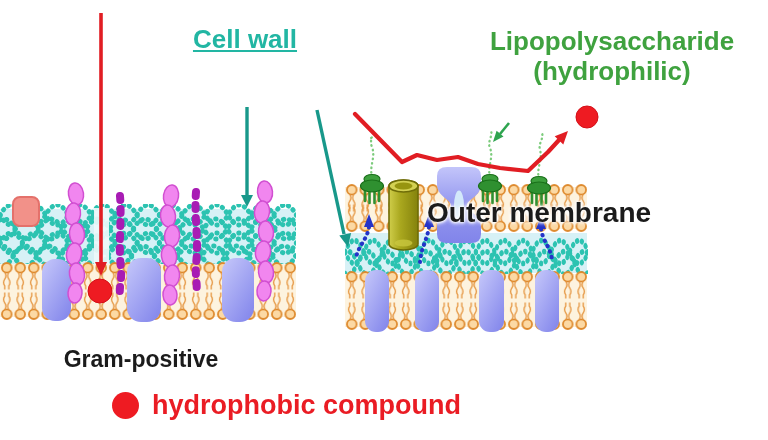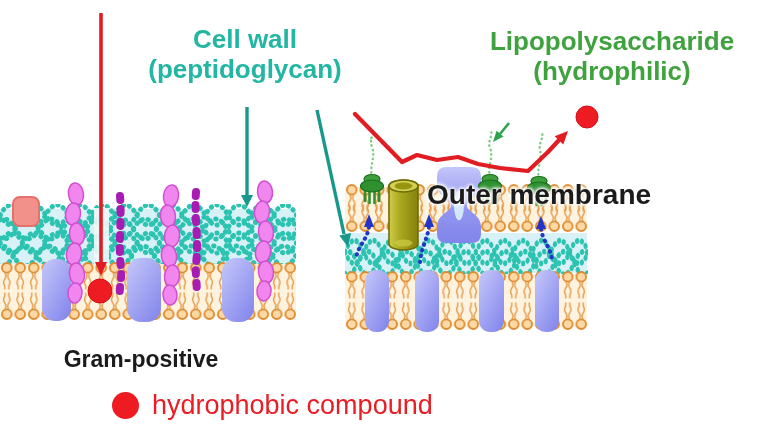--- a/index.html
+++ b/index.html
@@ -4,29 +4,29 @@
 <style>
   html,body{margin:0;padding:0;background:#fff;}
   .canvas{position:relative;width:768px;height:440px;background:#ffffff;overflow:hidden;
           font-family:"Liberation Sans",sans-serif;}
   .art{position:absolute;left:0;top:0;}
   .lbl{position:absolute;font-weight:700;text-align:center;line-height:30px;}
   .lbl.two{font-size:26px;}
   .teal{color:#22b6a3;}
   .green{color:#3fa23f;}
   .dark{color:#1b1b1b;}
-  .cellwall{left:85px;top:24px;width:320px;}
+  .cellwall{left:85px;top:24px;width:320px;text-decoration:underline;}
   .lps{left:452px;top:26px;width:320px;}
-  .outmem{left:427px;top:180px;font-size:28px;text-align:left;letter-spacing:0px;
+  .outmem{left:427px;top:198px;font-size:28px;text-align:left;letter-spacing:0px;
           text-shadow:0 0 3px #fff,0 0 3px #fff,0 0 5px #fff,0 0 5px #fff;}
   .gpos{left:41px;top:344px;width:200px;font-size:23px;}
   .gneg{left:352px;top:340px;width:205px;font-size:27px;}
   .legend{position:absolute;left:112px;top:390px;display:flex;align-items:center;gap:13px;}
   .dot{width:27px;height:27px;border-radius:50%;background:#ee1b22;display:inline-block;}
-  .legtext{font-size:27px;font-weight:400;color:#ea1c24;}
+  .legtext{font-size:27px;font-weight:700;color:#ea1c24;}
 </style>
 </head>
 <body>
 
 <div class="canvas">
 
 <svg class="art" width="768" height="440" viewBox="0 0 768 440" xmlns="http://www.w3.org/2000/svg">
   <defs>
     <pattern id="lips" width="13.5" height="30" patternUnits="userSpaceOnUse">
       <circle cx="6.75" cy="5.8" r="4.8" fill="#fcd9a4" stroke="#de8a2e" stroke-width="1.8"></circle>
@@ -233,21 +233,20 @@
     <circle cx="587" cy="117" r="11" fill="#ee1b22" stroke="#d40f18" stroke-width="1"></circle>
     <g>
       <line x1="509" y1="123" x2="500" y2="134" stroke="#2ea44f" stroke-width="2.6"></line>
       <polygon points="493,142 503.5,136.5 496.6,130.7" fill="#2ea44f"></polygon>
     </g>
   </g>
 </svg>
 
 <div class="lbl two teal cellwall">
   <div>Cell wall</div>
-  <div>(peptidoglycan)</div>
 </div>
 
 <div class="lbl two green lps">
   <div>Lipopolysaccharide</div>
   <div>(hydrophilic)</div>
 </div>
 
 <div class="lbl dark outmem">Outer membrane</div>
 
 <div class="lbl dark gpos">Gram-positive</div>

